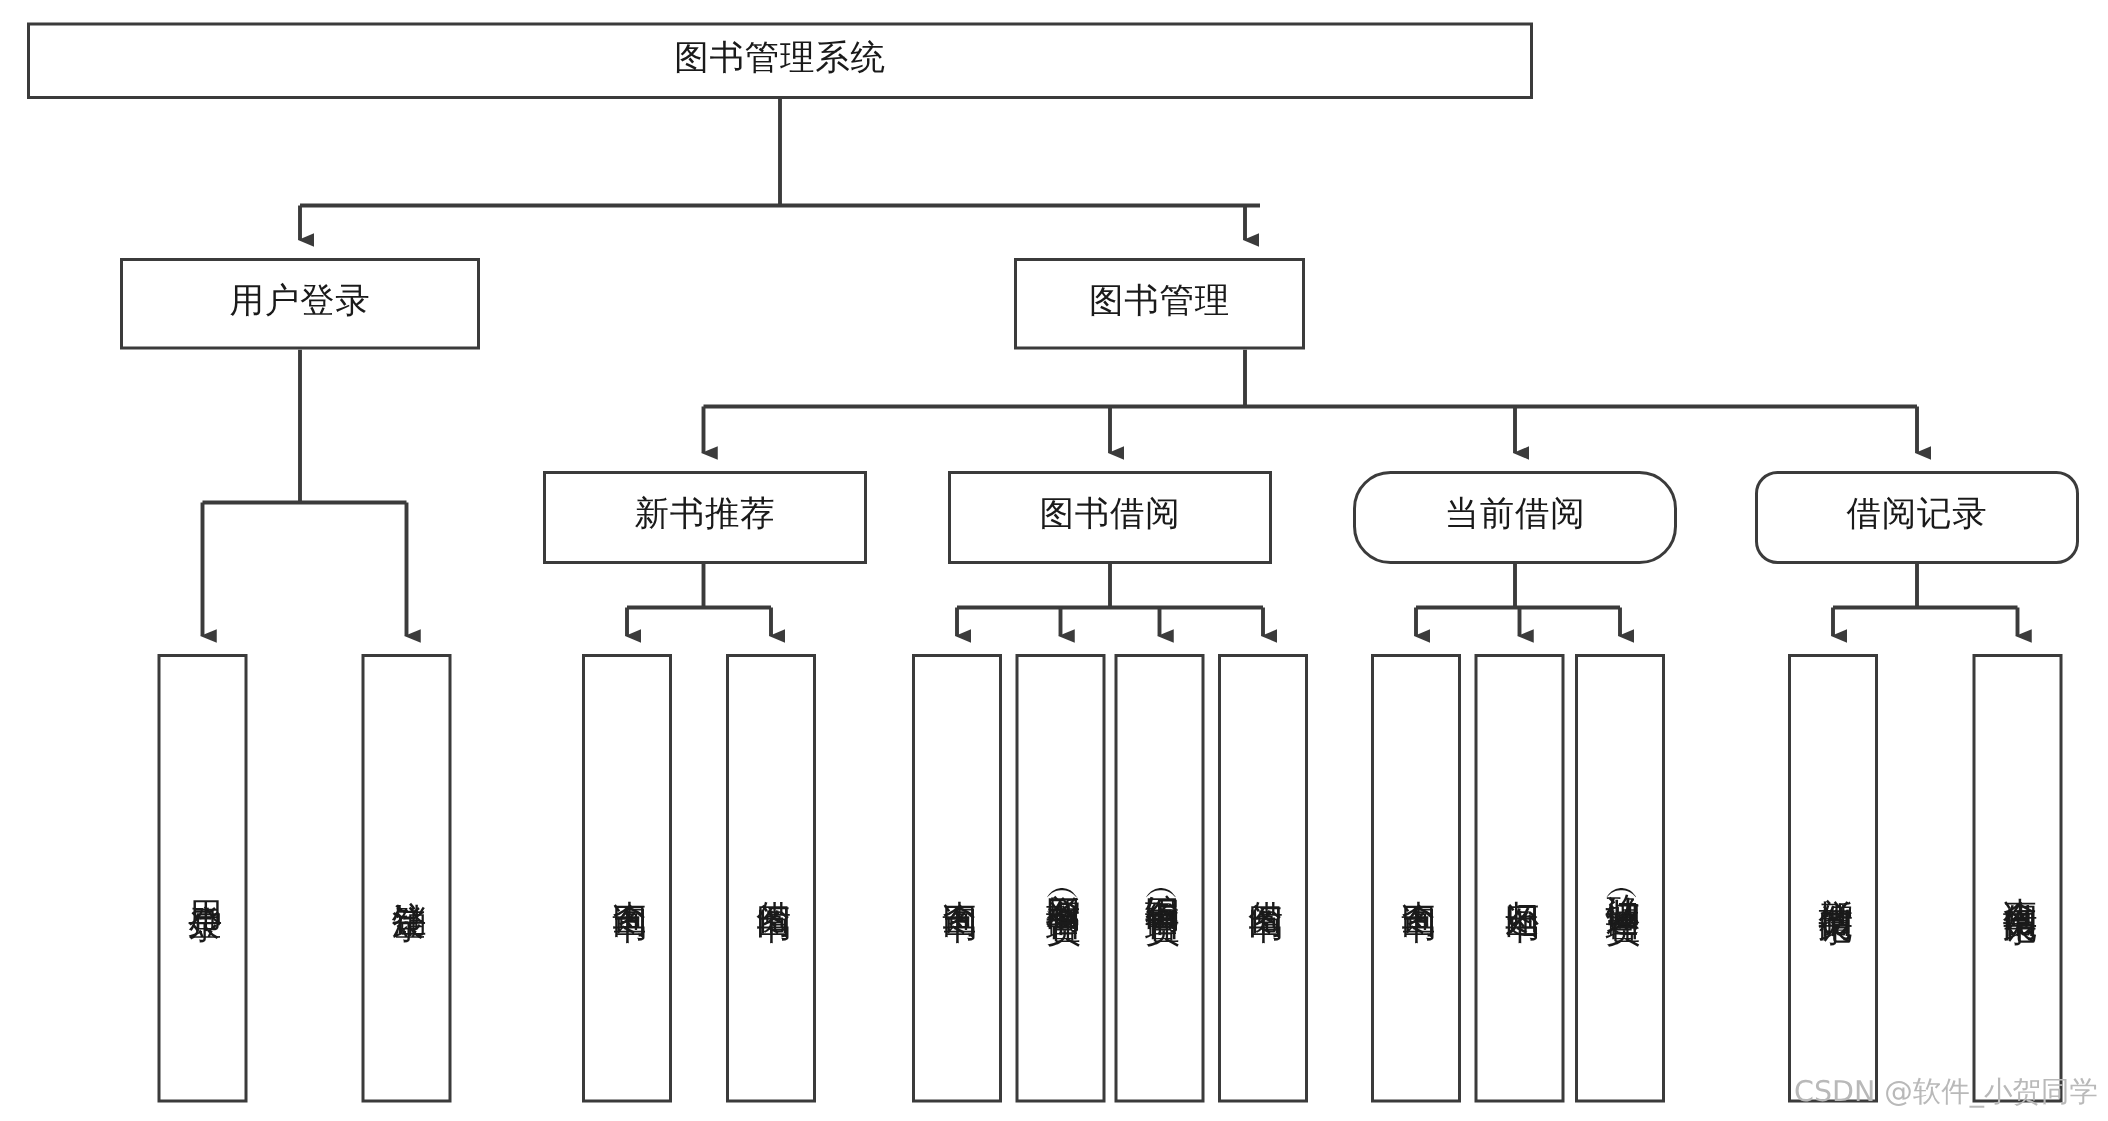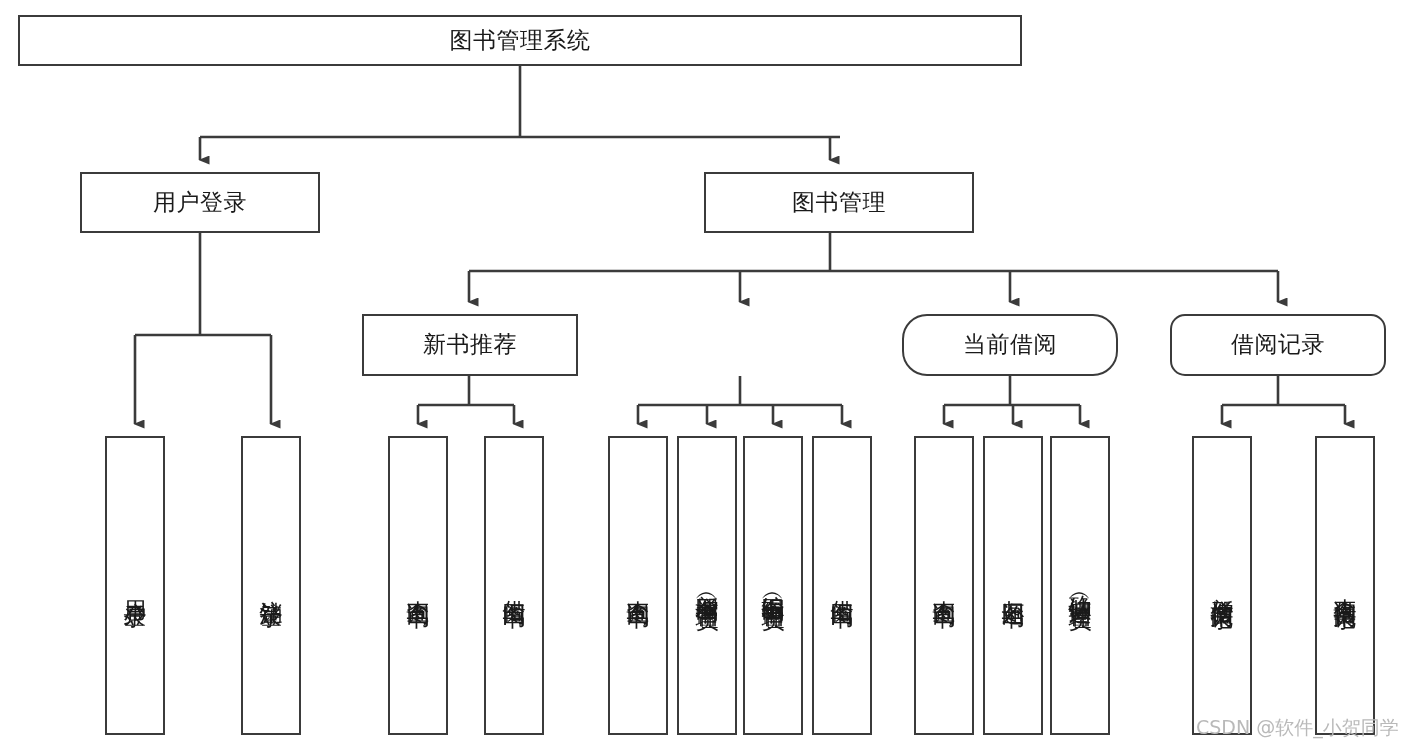--- a/index.html
+++ b/index.html
@@ -34,20 +34,21 @@
     justify-content: center;
     color: #1b1b1b;
     z-index: 3;
   }
   .node-label {
     display: block;
     text-align: left;
     line-height: 1.18;
     white-space: nowrap;
     color: #1a1a1a;
+    font-family: Liberation Mono, monospace;
   }
   .node.horiz .node-label {
     font-size: 23px;
     letter-spacing: 0.5px;
   }
   .node.root .node-label {
     font-size: 23px;
   }
   .node.vert {
     align-items: center;
@@ -125,27 +126,30 @@
     </g>
   </svg>
 
   <div class="node root horiz" style="left:18px; top:15px; width:1004px; height:51px;">
     <span class="node-label">图书管理系统</span>
   </div>
 
   <div class="node horiz" style="left:80px; top:172px; width:240px; height:61px;">
     <span class="node-label">用户登录</span>
   </div>
-  <div class="node horiz" style="left:704px; top:172px; width:270px; height:61px;">
+  <div class="node horiz" style="left:676px; top:172px; width:194px; height:61px;">
     <span class="node-label">图书管理</span>
   </div>
 
   <div class="node horiz" style="left:362px; top:314px; width:216px; height:62px;">
     <span class="node-label">新书推荐</span>
   </div>
+  <div class="node horiz" style="left:632px; top:314px; width:216px; height:62px;">
+    <span class="node-label">图书借阅</span>
+  </div>
   <div class="node horiz" style="left:902px; top:314px; width:216px; height:62px;border-radius:25px;">
     <span class="node-label">当前借阅</span>
   </div>
   <div class="node horiz" style="left:1170px; top:314px; width:216px; height:62px;border-radius:15px;">
     <span class="node-label">借阅记录</span>
   </div>
 
   <div class="node vert" style="left:105px; top:436px; width:60px; height:299px;">
     <span class="node-label">用户登录</span>
   </div>

